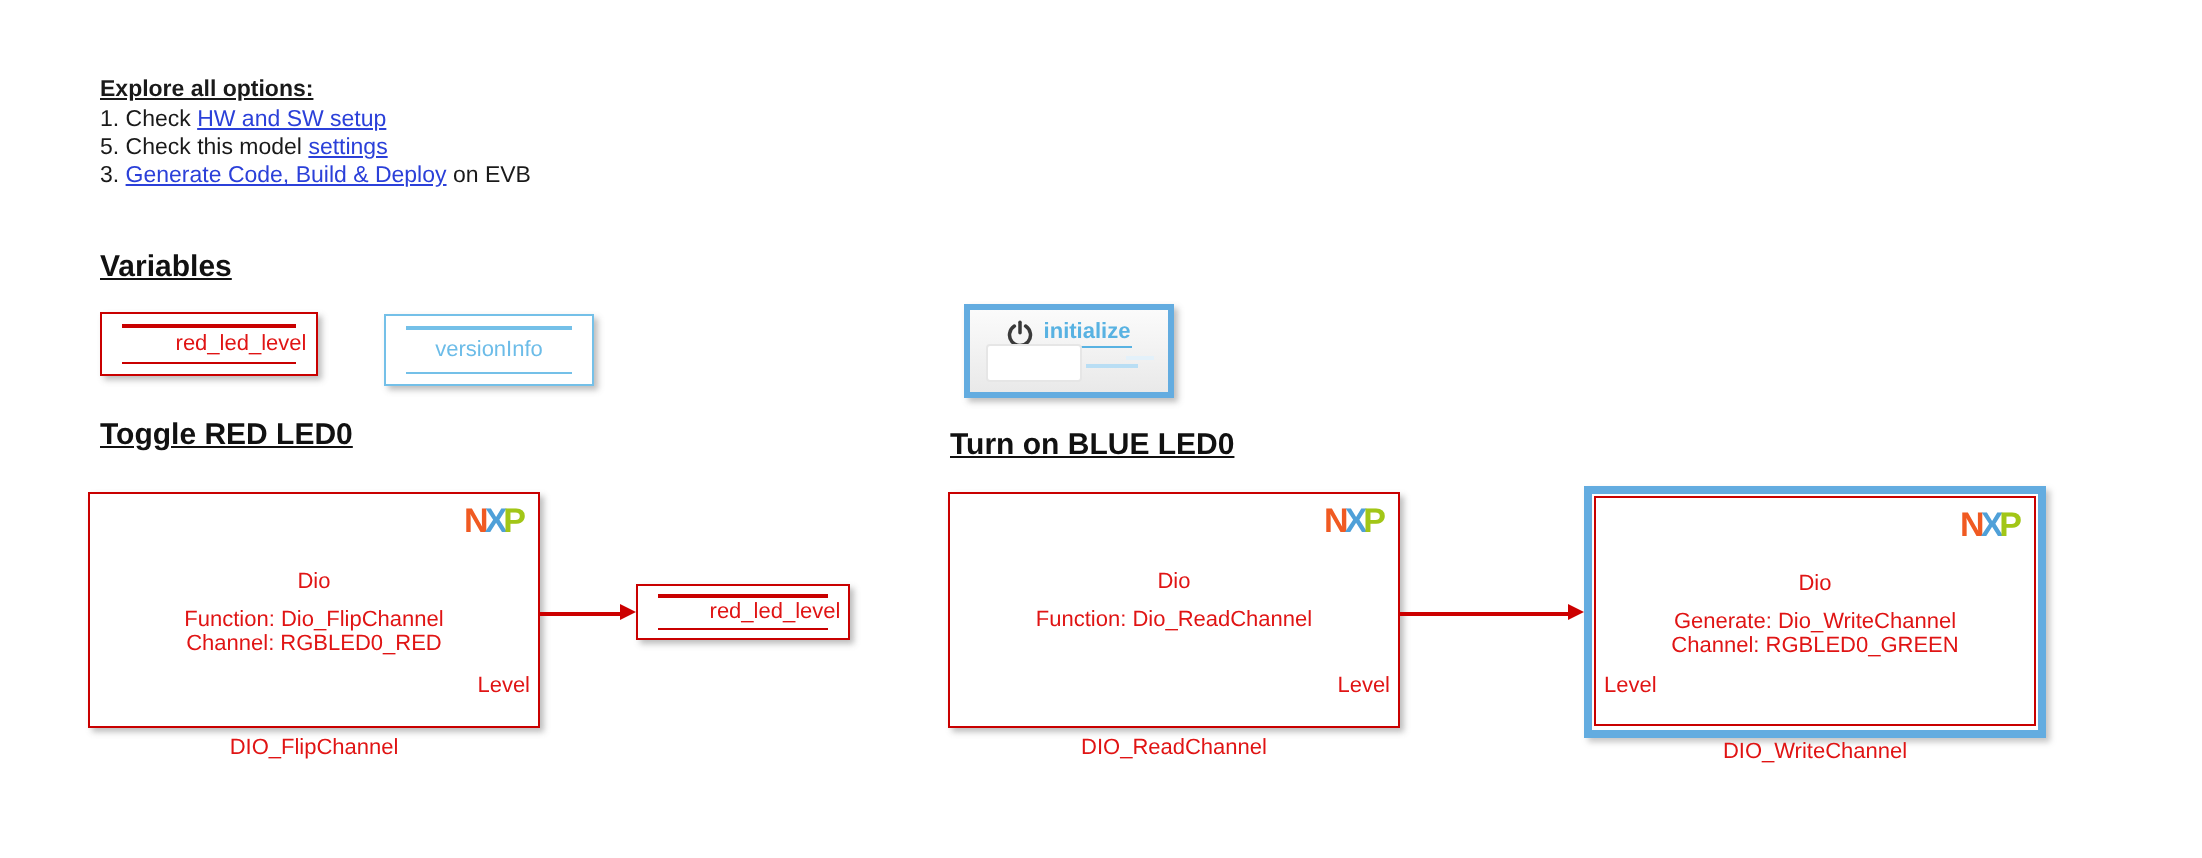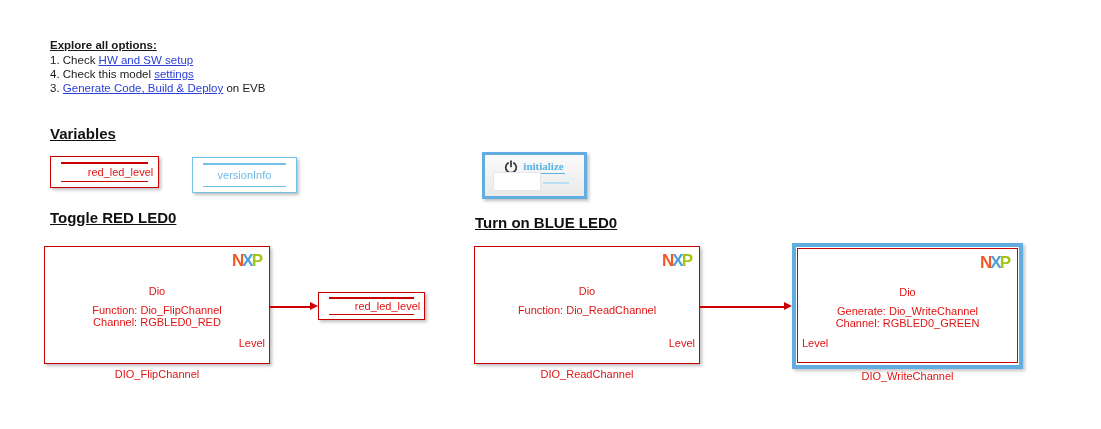--- a/index.html
+++ b/index.html
@@ -26,21 +26,21 @@
   .red-store{border:1.5px solid #c90000;color:#e01414;padding-left:32px;}
   .red-store .hline{background:#c90000;}
   .blue-store{border:1.5px solid #74c0e8;color:#6cbce8;}
   .blue-store .hline{background:#74c0e8;}
 
   
   .init-block{
     box-sizing:border-box;border:3px solid #63ace0;background:linear-gradient(#fbfbfb,#e9e9e9);
     box-shadow:2px 2px 3px rgba(110,110,110,0.45);
   }
-  .init-head{position:absolute;left:0;right:0;top:5px;display:flex;align-items:flex-end;justify-content:center;font-family:Liberation Serif, serif;}
+  .init-head{position:absolute;left:0;right:0;top:5px;display:flex;align-items:flex-end;justify-content:center;}
   .init-head svg{display:block;}
   .init-label{
     color:#58b2e2;font-size:11px;font-weight:bold;margin-left:2px;
     border-bottom:1px solid #58b2e2;padding:0 1px 1px 3px;
   }
   .init-previewbox{position:absolute;left:8px;bottom:5px;width:46px;height:17px;background:#fff;border:1px solid #e6e6e6;border-radius:2px;}
   .init-previewline{position:absolute;height:2px;background:#b9def4;}
 
   
   .nxp-block{
@@ -67,21 +67,21 @@
   }
 </style>
 </head>
 <body>
 
 <div id="canvas">
 
   <div class="abs explore">
     <div class="title">Explore all options:</div>
     <div><span>1. Check </span><a>HW and SW setup</a><span></span></div>
-    <div><span>4. Check this model </span><a>settings</a><span></span></div>
+    <div><span>5. Check this model </span><a>settings</a><span></span></div>
     <div><span>3. </span><a>Generate Code, Build &amp; Deploy</a><span> on EVB</span></div>
   </div>
 
   <div class="abs heading" style="left:50px;top:125px;">Variables</div>
   <div class="abs heading" style="left:50px;top:209px;">Toggle RED LED0</div>
   <div class="abs heading" style="left:475px;top:214px;">Turn on BLUE LED0</div>
 
   <div class="abs dstore red-store" style="left:50px;top:156px;width:109px;height:32px;">
     <div class="hline top"></div>
     <span>red_led_level</span>

